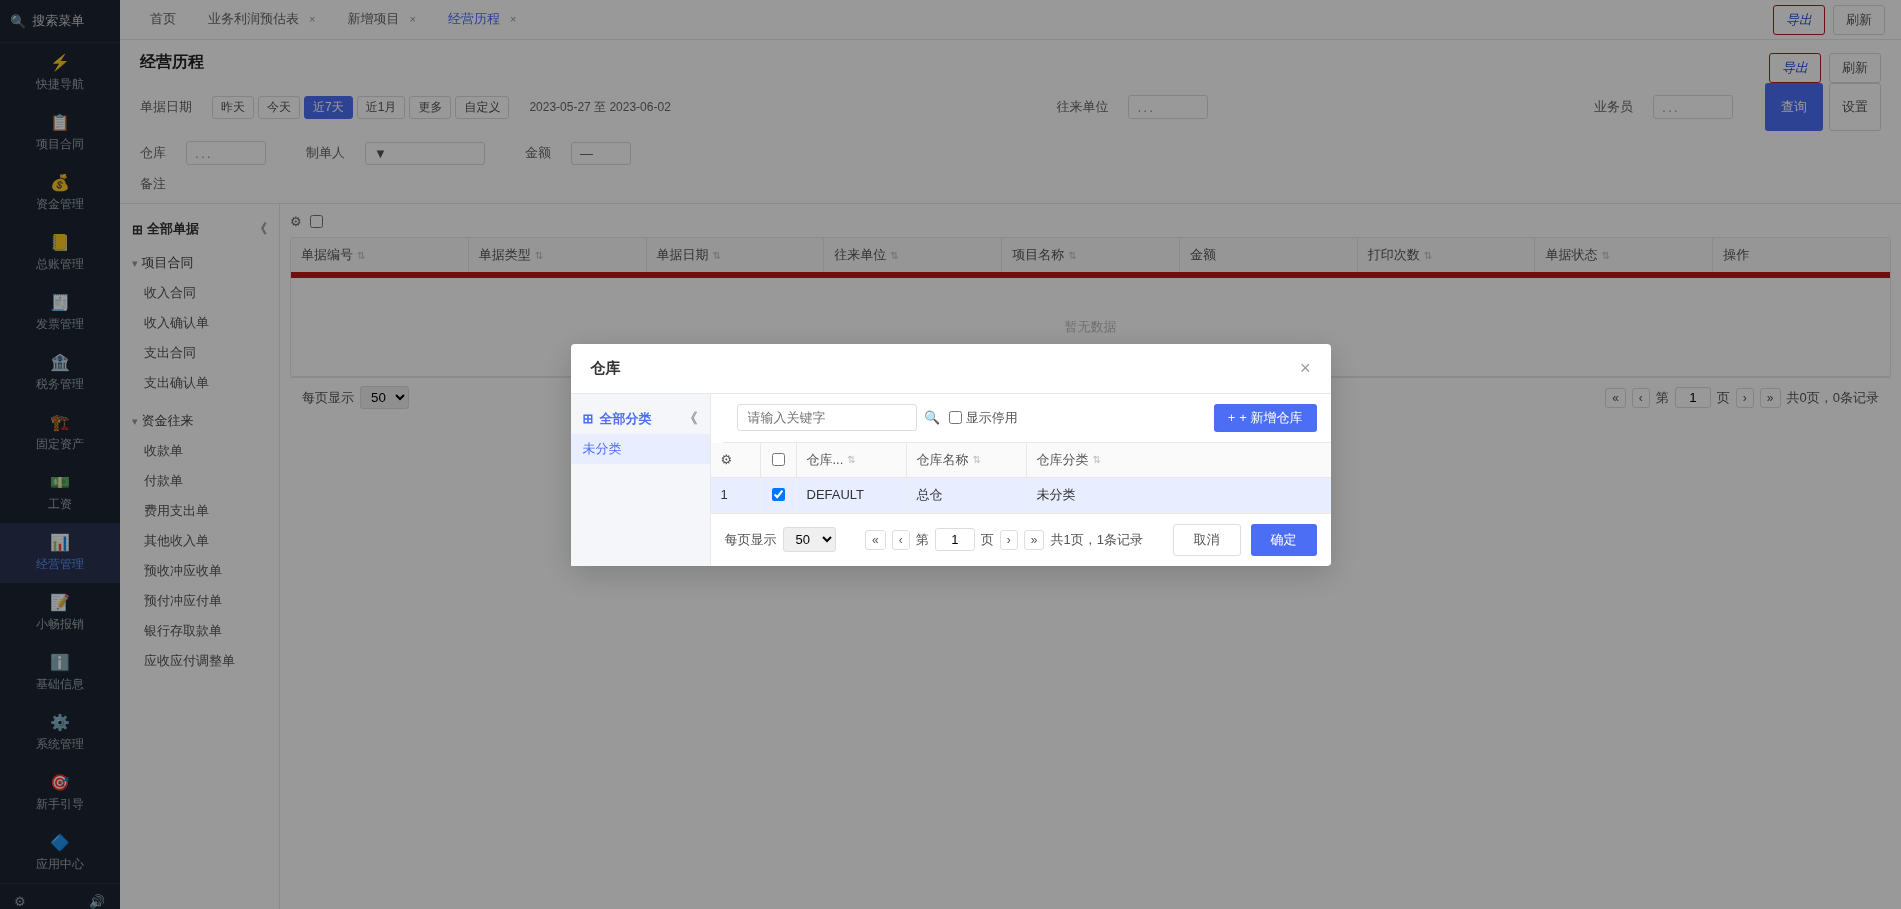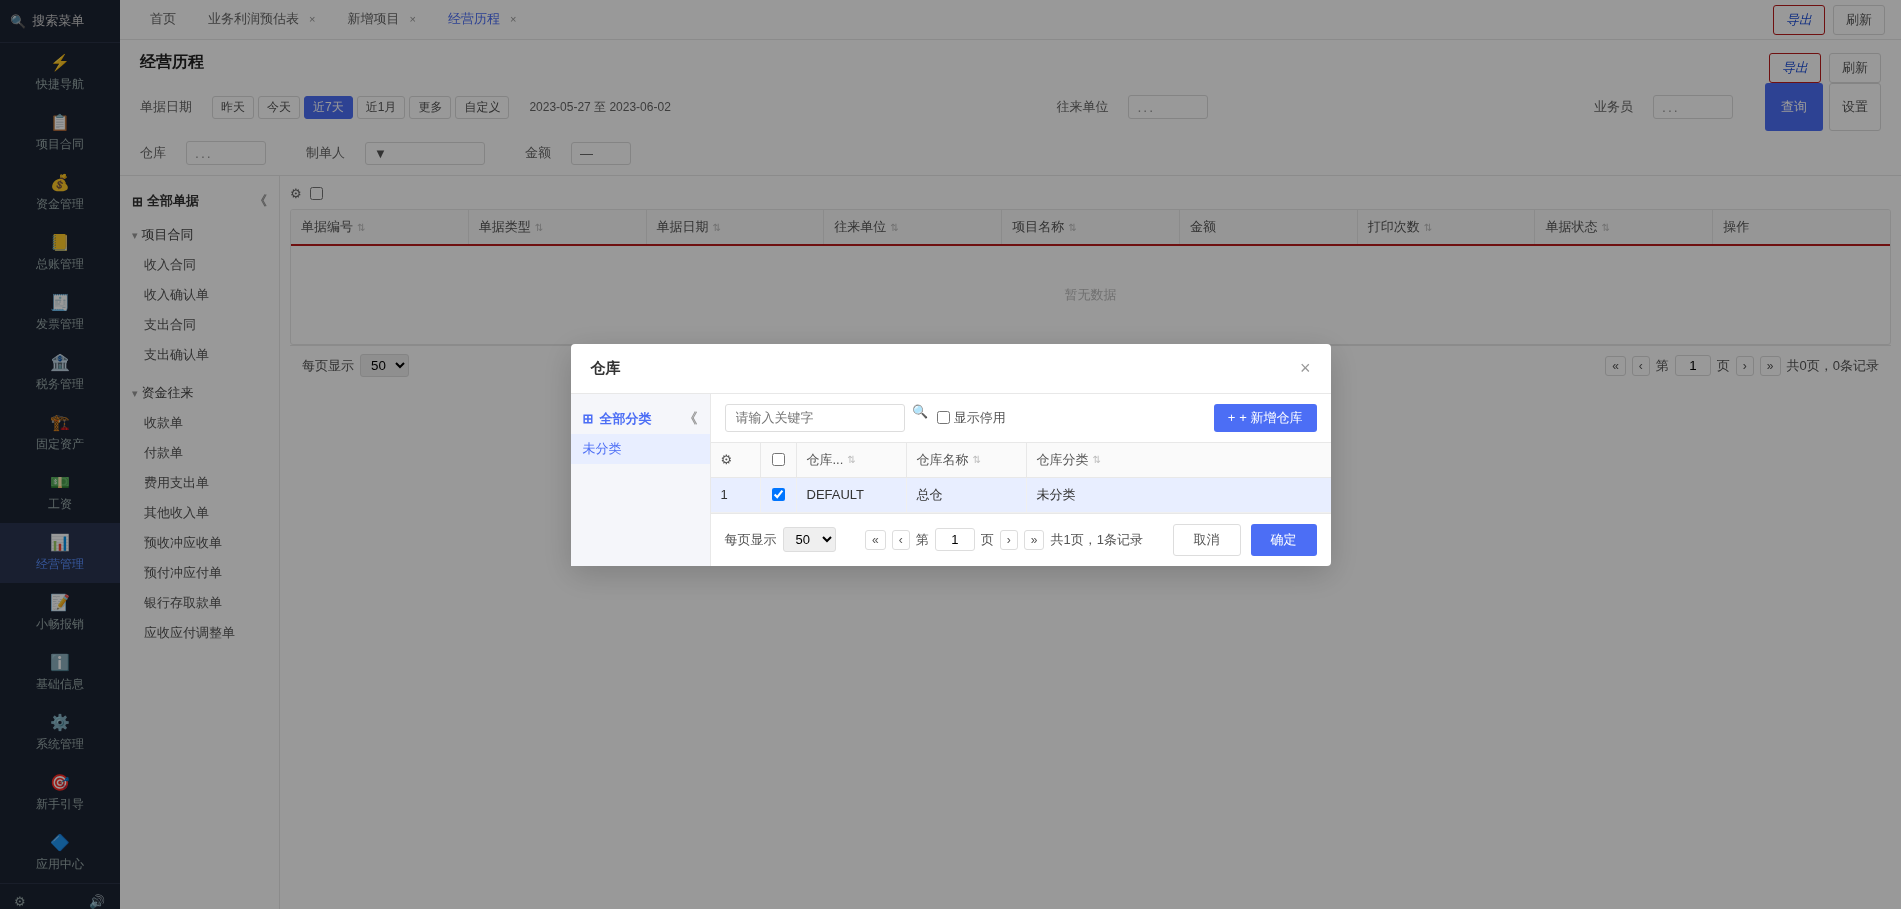--- a/index.html
+++ b/index.html
@@ -72,21 +72,21 @@
     .left-panel-group { padding: 6px 12px; cursor: pointer; color: #444; font-size: 13px; display: flex; align-items: center; gap: 4px; }
     .left-panel-group .arrow { color: #999; font-size: 11px; }
     .left-panel-item { padding: 6px 24px; cursor: pointer; color: #555; font-size: 13px; }
 
     
     .right-panel {
       flex: 1; background: #fff; overflow: auto; padding: 10px;
     }
     .table-toolbar { display: flex; align-items: center; gap: 8px; margin-bottom: 8px; }
     .table-area { border: 1px solid #e8e8e8; border-radius: 3px; overflow: hidden; }
-    .table-header { display: flex; background: #fafafa; border-bottom: 2px solid #b91c1c; font-size: 13px; color: #555; }
+    .table-header { display: flex; background: #fafafa; border-bottom: 6px solid #b91c1c; font-size: 13px; color: #555; }
     .th { padding: 8px 10px; flex: 1; border-right: 1px solid #e8e8e8; display: flex; align-items: center; gap: 4px; white-space: nowrap; }
     .th:last-child { border-right: none; }
     .empty-msg { text-align: center; padding: 40px; color: #bbb; font-size: 13px; }
     .bottom-bar { display: flex; align-items: center; justify-content: space-between; padding: 8px 12px; background: #fff; border-top: 1px solid #e8e8e8; font-size: 13px; color: #555; }
     .page-info { display: flex; align-items: center; gap: 6px; }
 
     
     .modal-overlay {
       position: fixed; top: 0; left: 0; width: 100%; height: 100%; background: rgba(0,0,0,0.4); z-index: 100; display: flex; align-items: center; justify-content: center;
     }
@@ -99,21 +99,21 @@
     .modal-close { cursor: pointer; color: #999; font-size: 18px; background: none; border: none; }
     .modal-body { display: flex; flex: 1; overflow: hidden; }
     .modal-left {
       width: 140px; background: #f5f6fa; border-right: 1px solid #e8e8e8; padding: 10px 0; overflow-y: auto;
     }
     .modal-left-header { display: flex; align-items: center; gap: 6px; padding: 6px 12px; font-size: 13px; color: #4c6ef5; font-weight: bold; cursor: pointer; }
     .modal-left-item { padding: 6px 12px; font-size: 13px; color: #555; cursor: pointer; }
     .modal-left-item.active { background: #e8eeff; color: #4c6ef5; }
     .modal-collapse-btn { cursor: pointer; color: #999; font-size: 14px; margin-left: auto; }
     .modal-right { flex: 1; display: flex; flex-direction: column; overflow: hidden; }
-    .modal-toolbar { display: flex; gap: 8px; padding: 10px 14px; border-bottom: 1px solid #e8e8e8; }
+    .modal-toolbar { display: flex; align-items: center; gap: 8px; padding: 10px 14px; border-bottom: 1px solid #e8e8e8; margin-left: 12px; }
     .modal-search-input { border: 1px solid #ddd; border-radius: 3px; padding: 5px 10px; font-size: 13px; width: 180px; }
     .modal-search-icon { color: #999; cursor: pointer; }
     .modal-checkbox-label { display: flex; align-items: center; gap: 4px; font-size: 13px; color: #555; cursor: pointer; }
     .modal-add-btn { margin-left: auto; padding: 5px 14px; background: #4c6ef5; color: #fff; border: none; border-radius: 3px; cursor: pointer; font-size: 13px; display: flex; align-items: center; gap: 4px; }
     .modal-table { flex: 1; overflow-y: auto; }
     .modal-table-header { display: flex; background: #fafafa; border-bottom: 1px solid #e8e8e8; font-size: 13px; color: #555; }
     .modal-th { padding: 8px 10px; display: flex; align-items: center; gap: 4px; border-right: 1px solid #e8e8e8; white-space: nowrap; }
     .modal-th:last-child { border-right: none; }
     .modal-row { display: flex; font-size: 13px; border-bottom: 1px solid #f0f0f0; }
     .modal-row.selected { background: #e8eeff; }
@@ -274,20 +274,23 @@
       </div>
       <span style="margin-left:20px;" class="filter-label">制单人</span>
       <div class="filter-select" style="min-width:120px;">
         <span>▼</span>
       </div>
       <span style="margin-left:20px;" class="filter-label">金额</span>
       <div class="filter-select" style="min-width:60px;">
         <span>—</span>
       </div>
     </div>
+    <div class="filter-row2">
+      <span class="filter-label">备注</span>
+    </div>
   </div>
 
   <div class="content-area">
 
     <div class="left-panel">
       <div class="left-panel-header">
         <span style="display:flex;align-items:center;gap:4px;">
           <span>⊞</span>
           <span>全部单据</span>
         </span>

